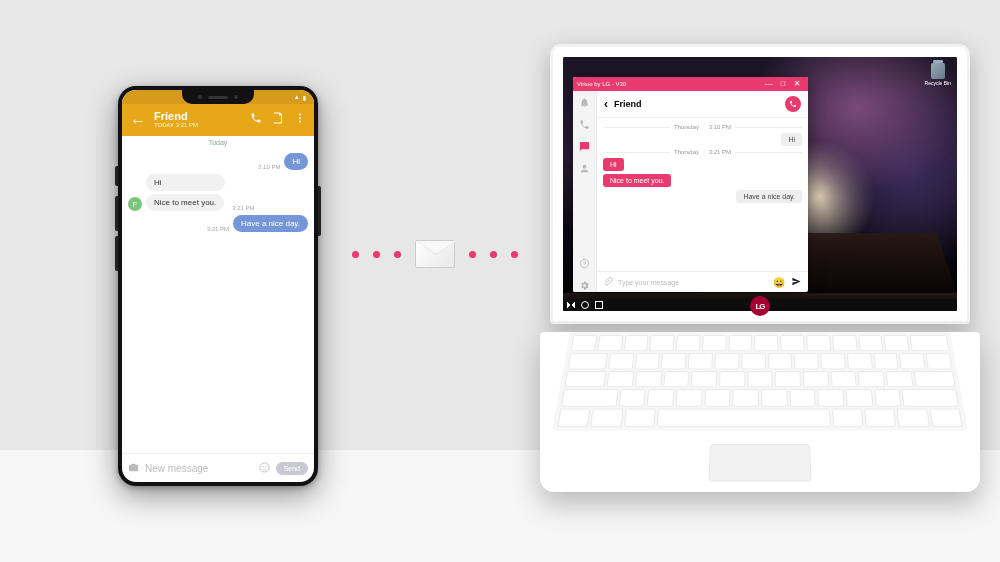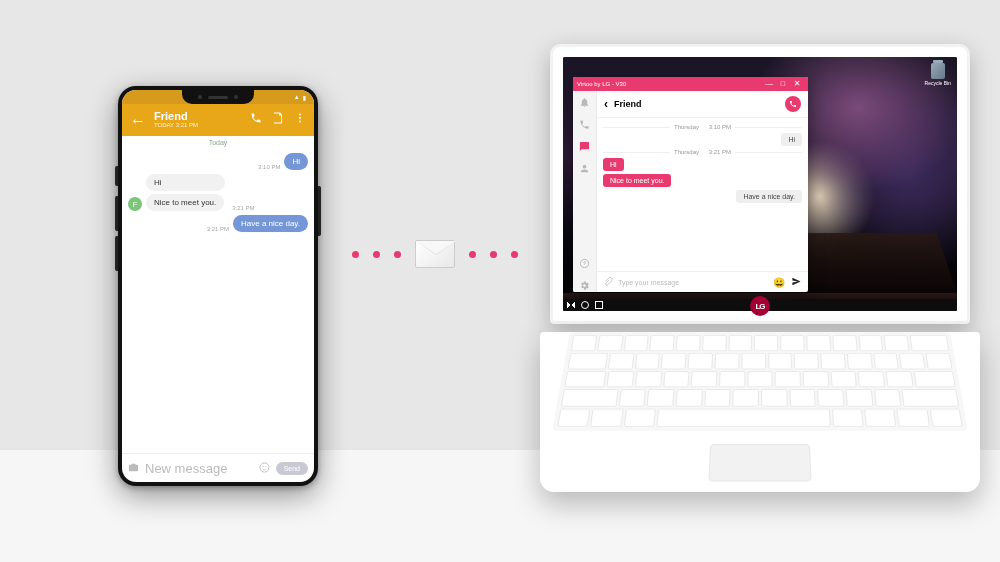--- a/index.html
+++ b/index.html
@@ -54,21 +54,21 @@
   .p-row{display:flex; margin-bottom:4px; align-items:flex-end;}
   .p-row.out{justify-content:flex-end;}
   .p-avatar{width:14px;height:14px;border-radius:50%;background:#7bc67b;color:#fff;font-size:8px;display:flex;align-items:center;justify-content:center;margin-right:4px;flex-shrink:0;}
   .p-bubble-in{background:#f1f1f1;border-radius:10px;padding:4px 8px;max-width:70%;}
   .p-bubble-out{background:#7597d8;color:#fff;border-radius:10px;padding:4px 8px;max-width:75%;}
   .p-time{font-size:6px;color:#aaa;margin:0 4px;}
   .p-input{
     border-top:1px solid #eee; padding:5px 6px; display:flex; align-items:center; gap:6px;
   }
   .p-camera svg{width:11px;height:11px;fill:#bbb;}
-  .p-field{flex:1;font-size:13px;color:#bbb;}
+  .p-field{flex:1;font-size:10px;color:#bbb;}
   .p-emo svg{width:11px;height:11px;fill:#bbb;}
   .p-send{background:#c9c9d4;color:#fff;font-size:7px;padding:3px 8px;border-radius:8px;}
 
   
   .sync{ position:absolute; left:352px; top:240px; display:flex; align-items:center; gap:14px;}
   .dot{ width:7px;height:7px;border-radius:50%; background:#e83a6e;}
   .envelope{ width:40px;height:28px; background:linear-gradient(135deg,#fff,#e8e8e8); border:1px solid #ccc; position:relative; border-radius:2px;}
   .envelope::before{content:"";position:absolute;top:0;left:0;border-left:20px solid transparent;border-right:20px solid transparent;border-top:14px solid #ddd;}
   .envelope::after{content:"";position:absolute;top:0;left:0;border-left:20px solid transparent;border-right:20px solid transparent;border-top:13px solid #f8f8f8;}
 

